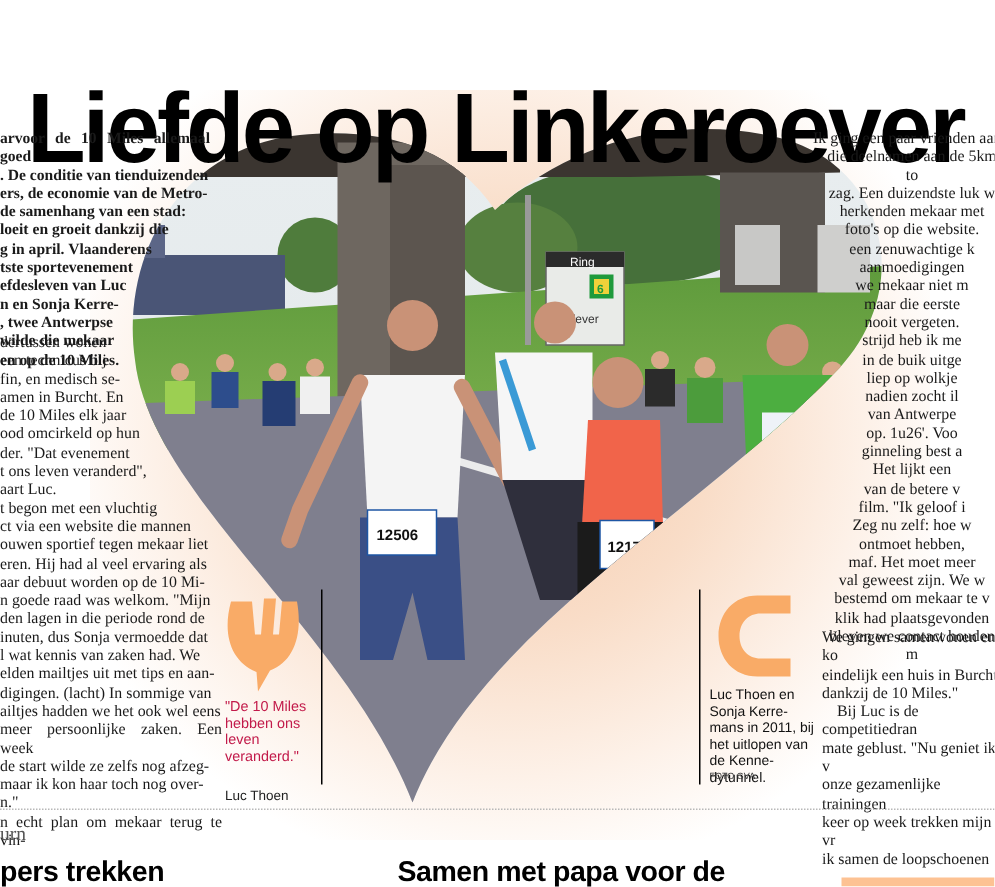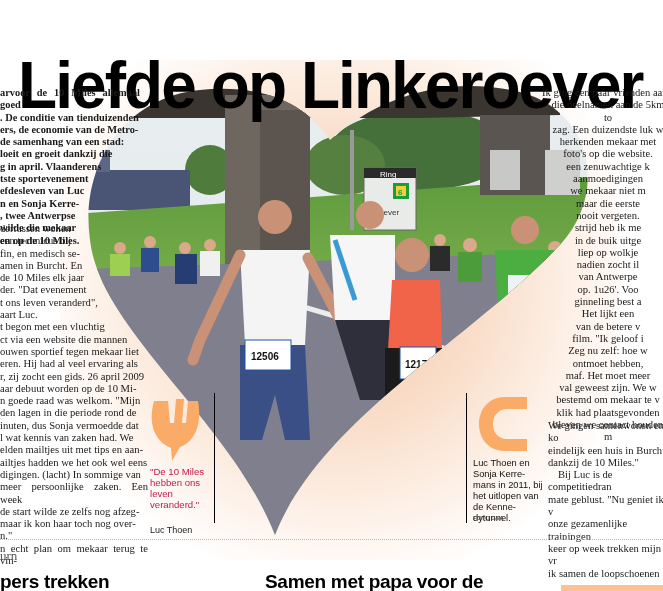--- a/index.html
+++ b/index.html
@@ -138,36 +138,36 @@
     <div>wilde die mekaar</div>
     <div>en op de 10 Miles.</div>
   </div>
 
   <div class="col col-left-body">
     <div>dertussen wonen</div>
     <div>een technicus bij</div>
     <div>fin, en medisch se-</div>
     <div>amen in Burcht. En</div>
     <div>de 10 Miles elk jaar</div>
+    <div>ood omcirkeld op hun</div>
     <div>der. "Dat evenement</div>
     <div>t ons leven veranderd",</div>
     <div>aart Luc.</div>
     <div>t begon met een vluchtig</div>
     <div>ct via een website die mannen</div>
     <div>ouwen sportief tegen mekaar liet</div>
     <div>eren. Hij had al veel ervaring als</div>
-    <div>r, zij zocht een gids. 26 april 2009</div>
     <div>aar debuut worden op de 10 Mi-</div>
     <div>n goede raad was welkom. "Mijn</div>
     <div>den lagen in die periode rond de</div>
     <div>inuten, dus Sonja vermoedde dat</div>
     <div>l wat kennis van zaken had. We</div>
     <div>elden mailtjes uit met tips en aan-</div>
+    <div>digingen. (lacht) In sommige van</div>
     <div>ailtjes hadden we het ook wel eens</div>
-    <div>digingen. (lacht) In sommige van</div>
     <div>meer persoonlijke zaken. Een week</div>
     <div>de start wilde ze zelfs nog afzeg-</div>
     <div>maar ik kon haar toch nog over-</div>
     <div>n."</div>
     <div>n echt plan om mekaar terug te vin-</div>
 
   </div>
 
   <div class="quote-box">
     <svg class="quote-icon" width="60" height="70" viewBox="0 0 60 70">

